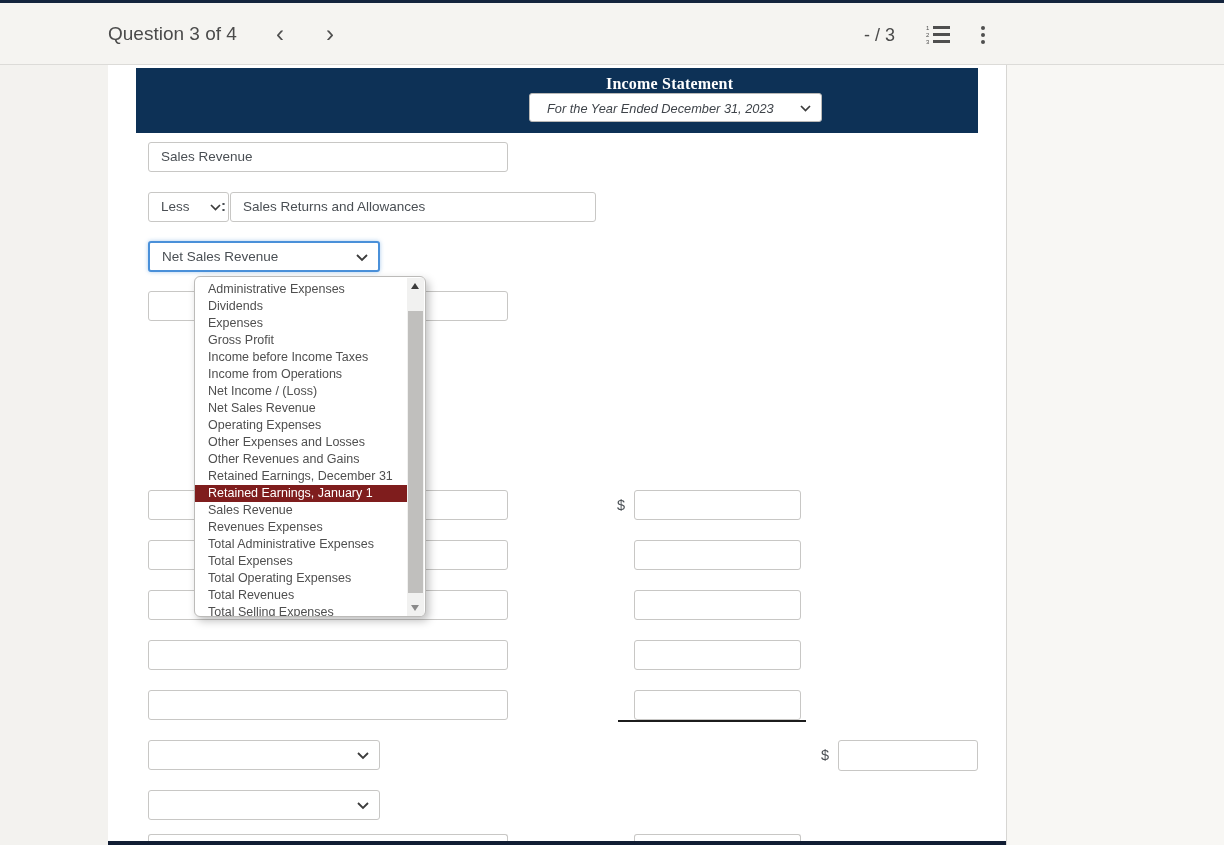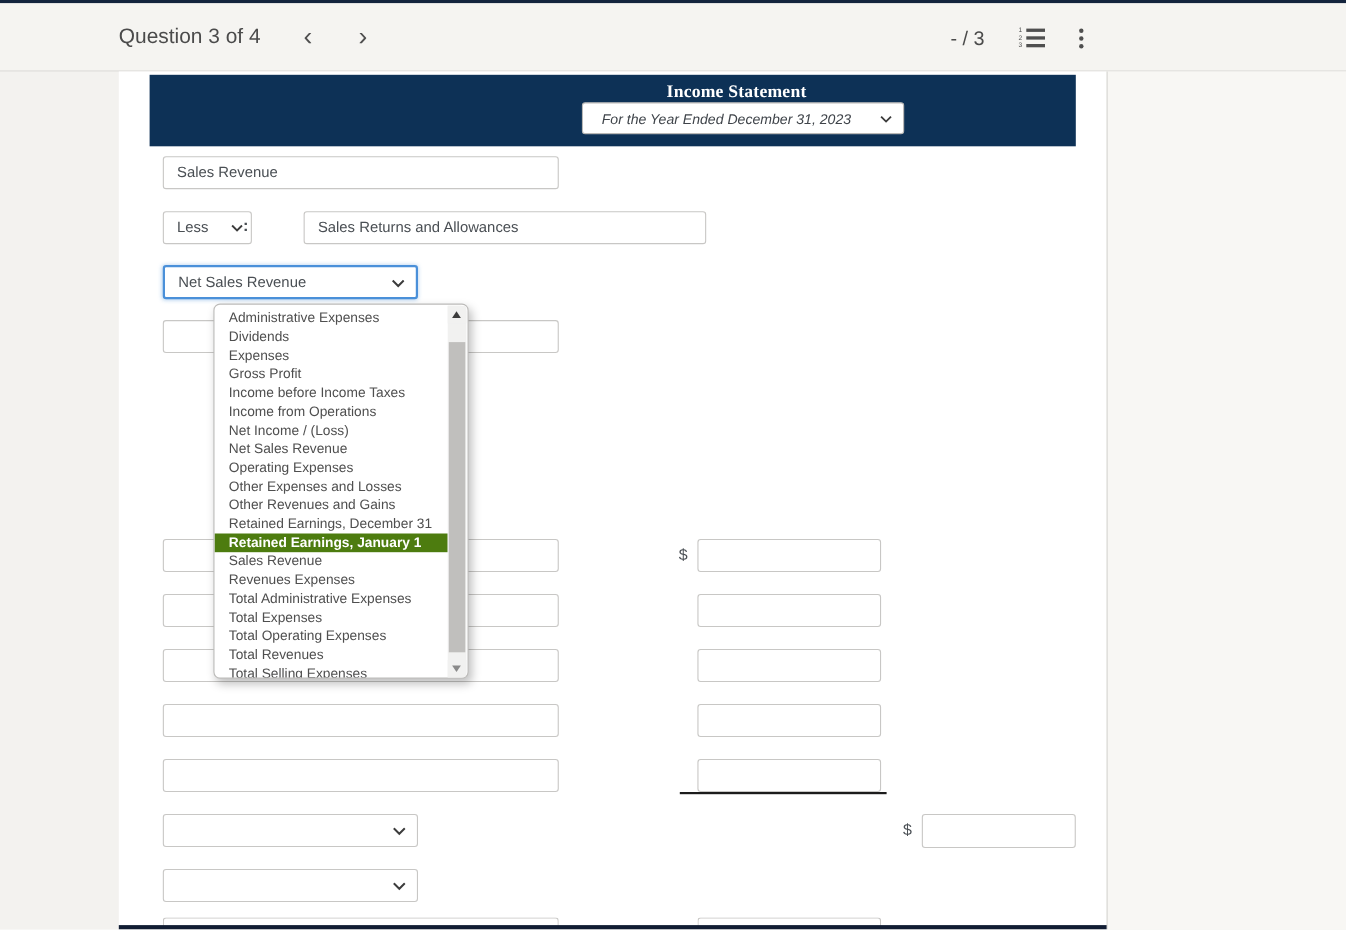--- a/index.html
+++ b/index.html
@@ -41,21 +41,21 @@
   .focused { border:2px solid #4a90d9; box-shadow:0 0 4px rgba(73,144,216,.45); height:31px; }
   .focused .sel-text { top:6px; }
   .total-line { position:absolute; left:618px; top:720px; width:188px; height:0; border-top:2px solid #1c1c1c; }
   .bottom-bar { position:absolute; left:108px; top:841px; width:898px; height:4px; background:#111d33; z-index:8; }
   .peek { position:absolute; top:834px; height:11px; background:#fff; border:1px solid #c8c7c5; border-bottom:none; border-radius:3px 3px 0 0; }
 
   
   .dropdown { position:absolute; left:148px; top:276px; width:232px; height:341px; background:#fff; border:1px solid #bcbbb9; border-radius:6px; box-shadow:3px 4px 9px rgba(0,0,0,.25); z-index:5; overflow:hidden;margin-left:46px; }
   .dd-list { position:absolute; left:0; top:4px; width:212px; }
   .dd-item { height:17px; line-height:17px; padding-left:13px; font-size:12.5px; color:#4f4f4f; white-space:nowrap; cursor:pointer; }
-  .dd-item.selected { background:#4d7c0f; color:#ffffff;font-weight:bold; }
+  .dd-item.selected { background:#7f1d1d; color:#ffffff; }
   .dd-scroll { position:absolute; right:1px; top:1px; width:17px; height:338px; background:#f1f1f0; border-radius:0 5px 5px 0; }
   .dd-up, .dd-down { position:absolute; left:0; width:17px; height:16px; background:#f1f1f0; cursor:pointer; }
   .dd-up { top:0; } .dd-down { bottom:0; }
   .tri-up { position:absolute; left:4px; top:5px; width:0; height:0; border-left:4.5px solid transparent; border-right:4.5px solid transparent; border-bottom:6px solid #3c3c3c; }
   .tri-down { position:absolute; left:4px; top:5px; width:0; height:0; border-left:4.5px solid transparent; border-right:4.5px solid transparent; border-top:6px solid #8a8a8a; }
   .dd-thumb { position:absolute; left:1px; top:33px; width:15px; height:282px; background:#c0bfbd; cursor:grab; }
 </style>
 </head>
 <body>
 
@@ -103,21 +103,21 @@
 
   <div class="tx" style="left:148px; top:142px; width:360px;">Sales Revenue</div>
 
   <div class="sel" style="left:148px; top:192px; width:81px;">
     <span class="sel-text">Less</span>
     <svg class="chev-svg" style="right:7px;" width="11" height="7" viewBox="0 0 11 7">
         <polyline points="1,1 5.5,5.5 10,1" fill="none" stroke="#3c3c3c" stroke-width="1.7"></polyline>
       </svg>
   </div>
   <div class="colon" style="left:221px; top:197px;">:</div>
-  <div class="tx" style="left:230px; top:192px; width:366px;margin-left:46px;">Sales Returns and Allowances</div>
+  <div class="tx" style="left:230px; top:192px; width:366px;">Sales Returns and Allowances</div>
 
   <div class="sel focused" style="left:148px; top:241px; width:232px;">
     <span class="sel-text">Net Sales Revenue</span>
     <svg class="chev-svg" width="12" height="8" viewBox="0 0 12 8">
         <polyline points="1,1 6,6 11,1" fill="none" stroke="#3c3c3c" stroke-width="1.8"></polyline>
       </svg>
   </div>
 
   <div class="tx" style="left:148px; top:291px; width:360px;"></div>
 

